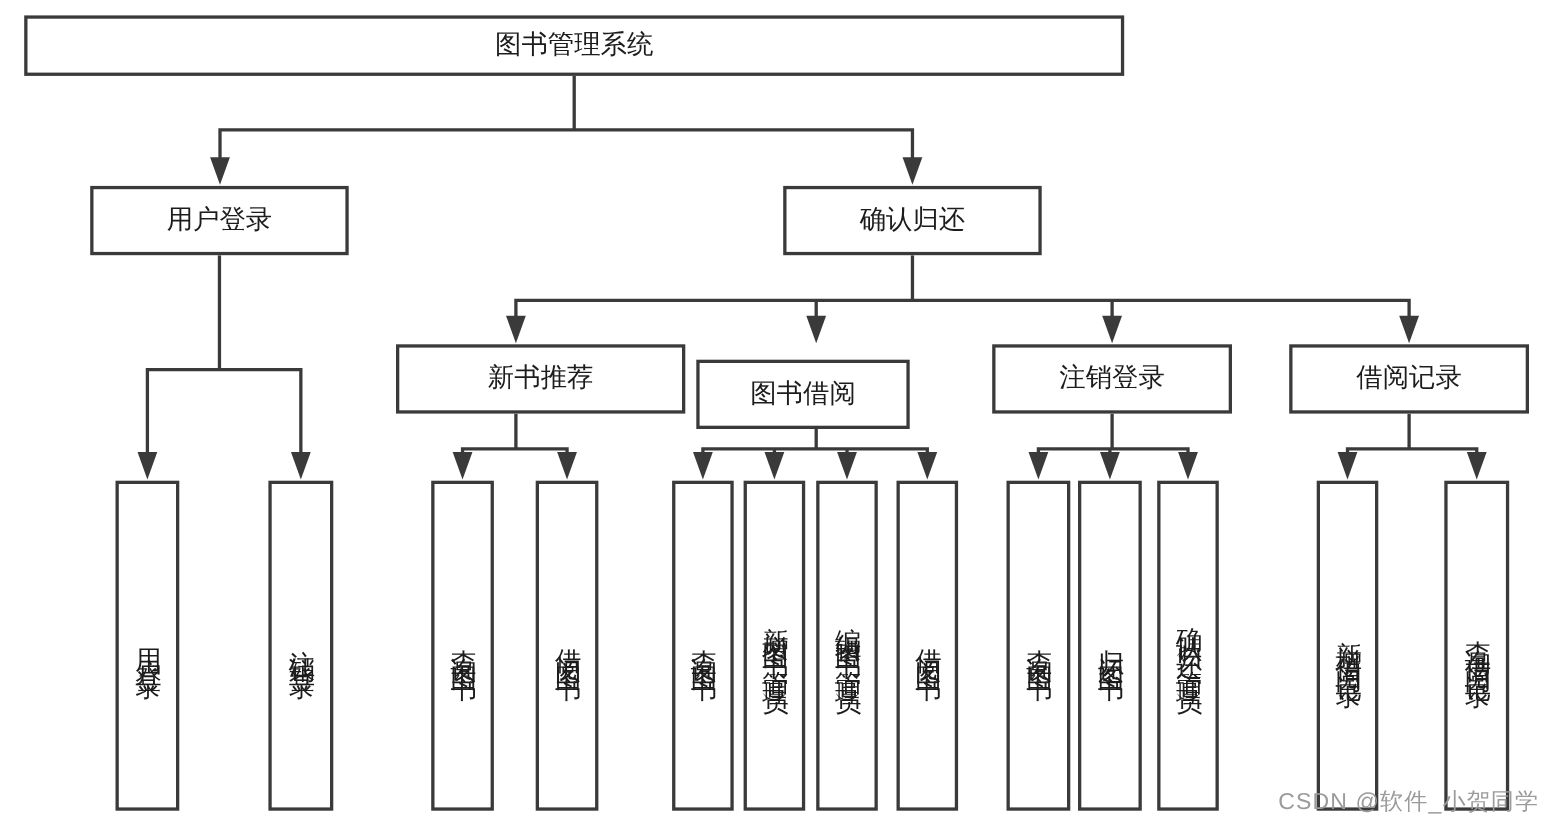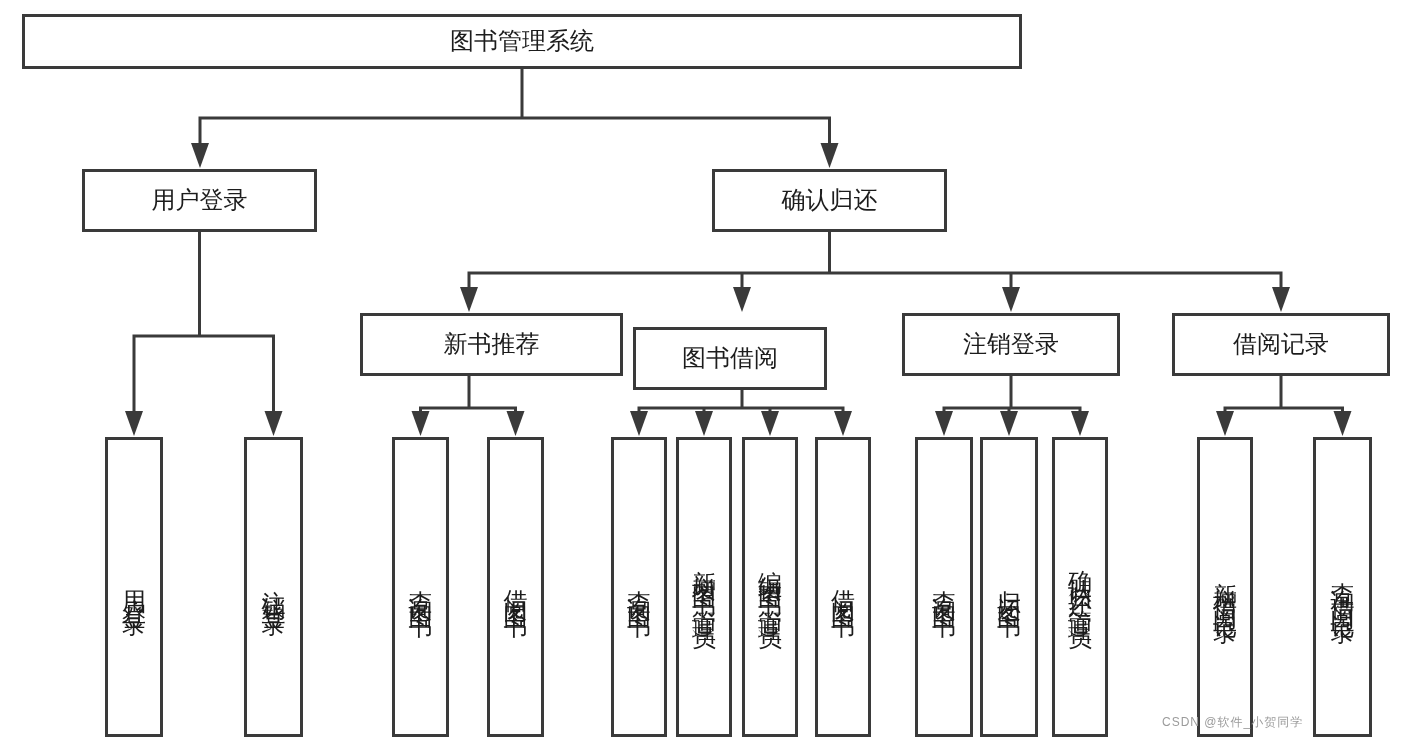--- a/index.html
+++ b/index.html
@@ -50,21 +50,21 @@
     writing-mode:vertical-rl;
     text-orientation:mixed;
     letter-spacing:8px;
     line-height:1;
     white-space:nowrap;
   }
   .watermark{
     position:absolute;
     left:1162px;
     top:714px;
-    font-size:12px;
+    font-size:21px;
     color:var(--watermark);
     letter-spacing:1px;
     white-space:nowrap;
   }
 </style>
 </head>
 <body>
 
 <div class="stage">
 

